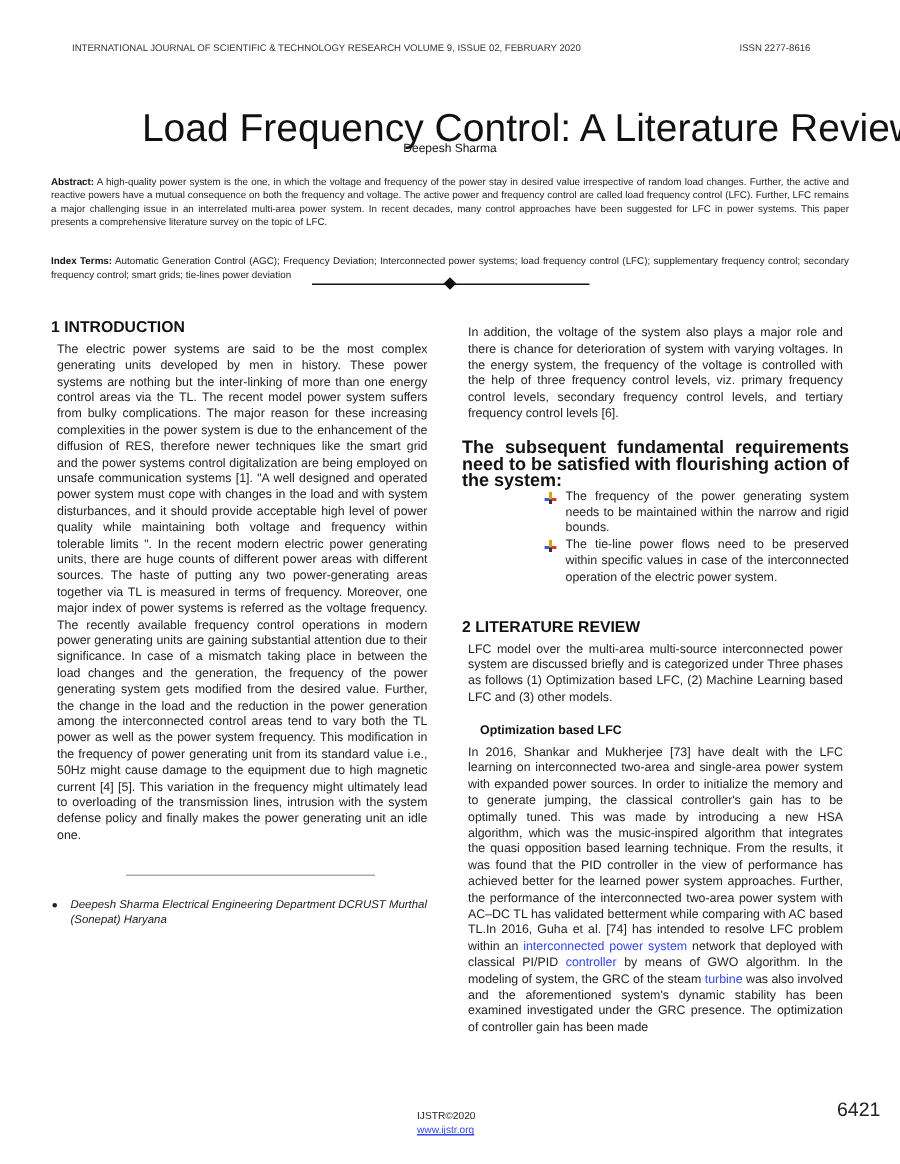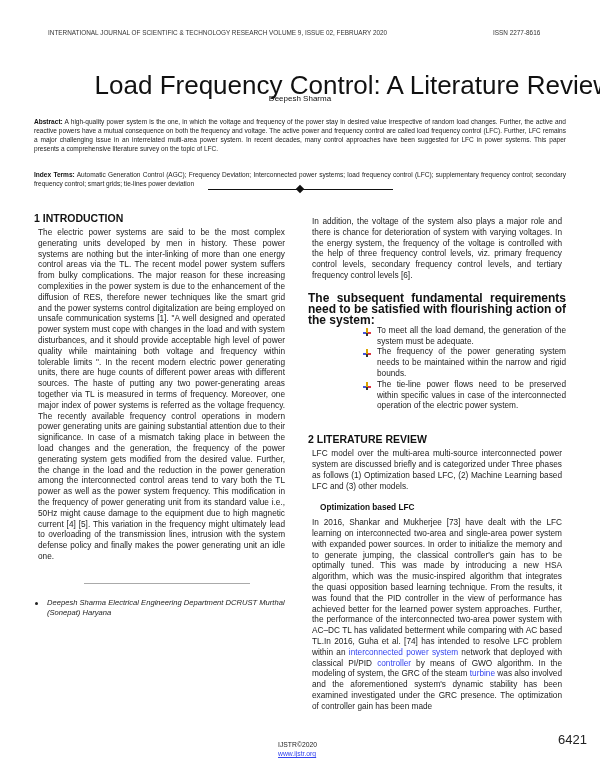--- a/index.html
+++ b/index.html
@@ -80,21 +80,20 @@
   <p class="para">In addition, the voltage of the system also plays a major role and there is chance for deterioration of system with varying voltages. In the energy system, the frequency of the voltage is controlled with the help of three frequency control levels, viz. primary frequency control levels, secondary frequency control levels, and tertiary frequency control levels [6].</p>
   <p class="subhead">The subsequent fundamental requirements need to be satisfied with flourishing action of the system:</p>
   <ul class="req">
     <li>
       <svg class="bullet" viewBox="0 0 8 8">
           <rect x="3" y="0" width="2" height="5" fill="#d9a400"></rect>
           <rect x="0" y="4" width="3" height="2" fill="#4455dd"></rect>
           <rect x="5" y="4" width="3" height="2" fill="#dd3344"></rect>
           <rect x="3" y="5" width="2" height="3" fill="#333"></rect>
         </svg>
-      <span>To meet all the load demand, the generation of the system must be adequate.</span>
     </li>
     <li>
       <svg class="bullet" viewBox="0 0 8 8">
           <rect x="3" y="0" width="2" height="5" fill="#d9a400"></rect>
           <rect x="0" y="4" width="3" height="2" fill="#4455dd"></rect>
           <rect x="5" y="4" width="3" height="2" fill="#dd3344"></rect>
           <rect x="3" y="5" width="2" height="3" fill="#333"></rect>
         </svg>
       <span>The frequency of the power generating system needs to be maintained within the narrow and rigid bounds.</span>
     </li>

